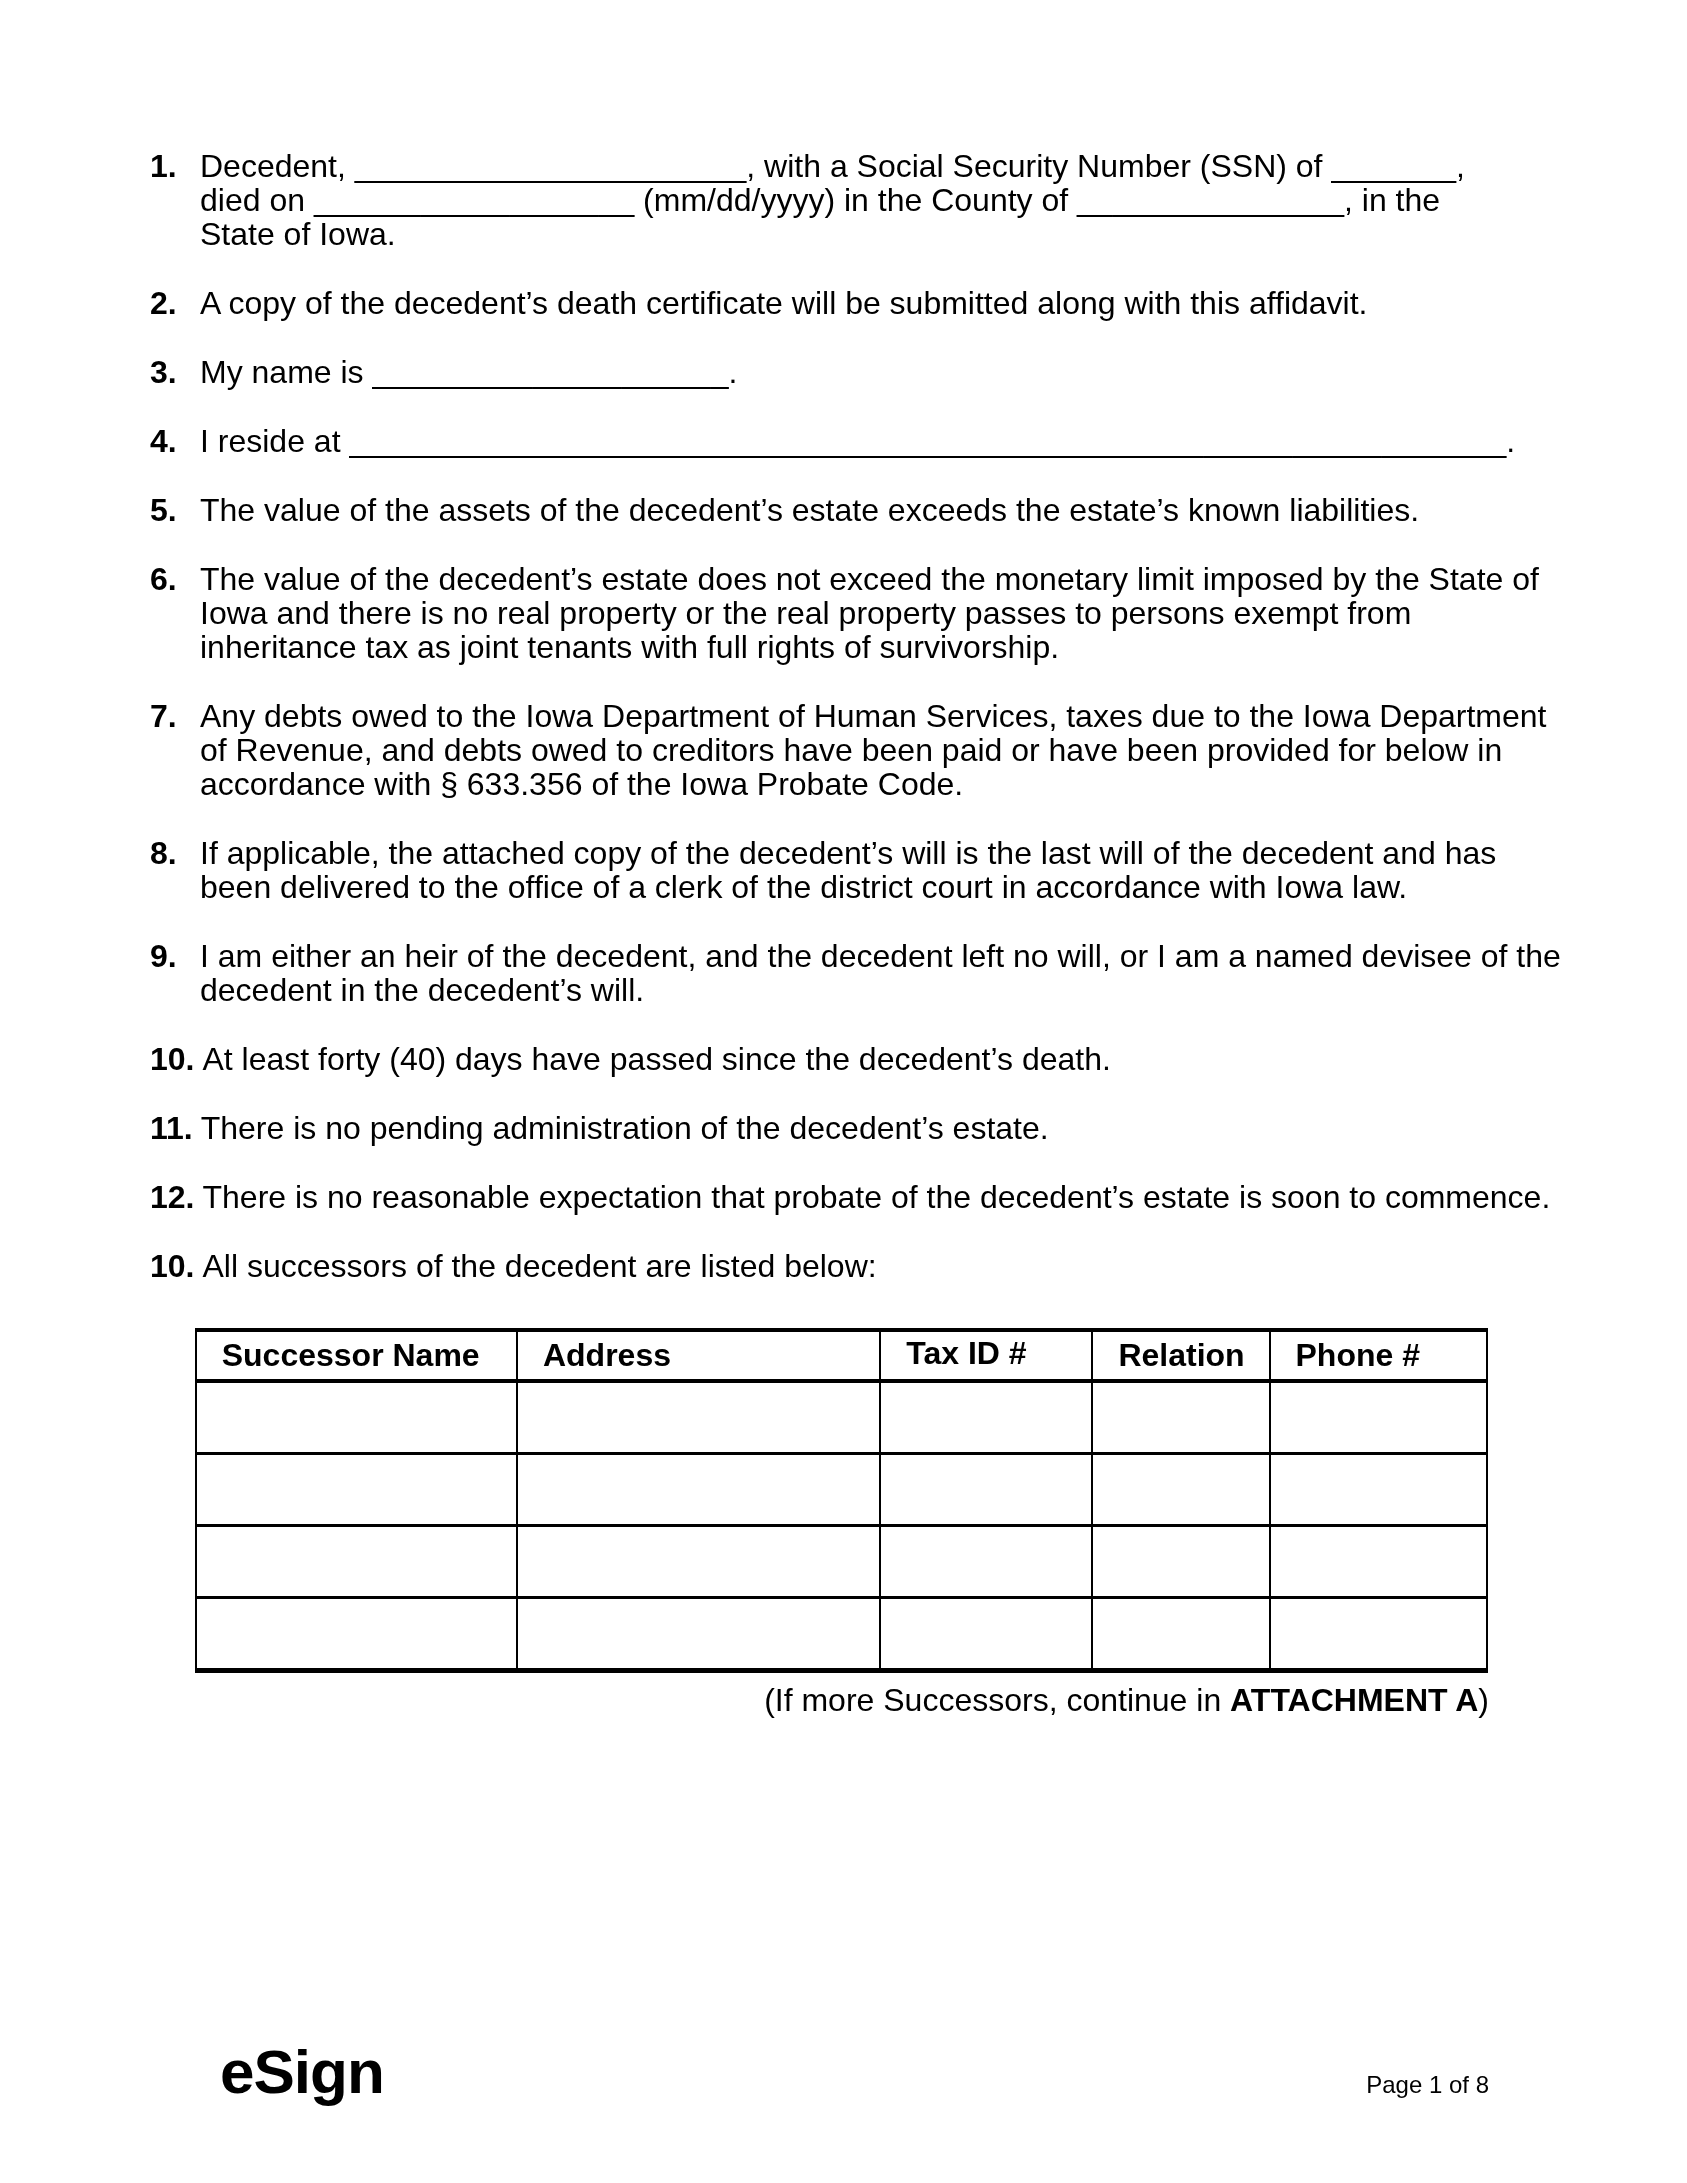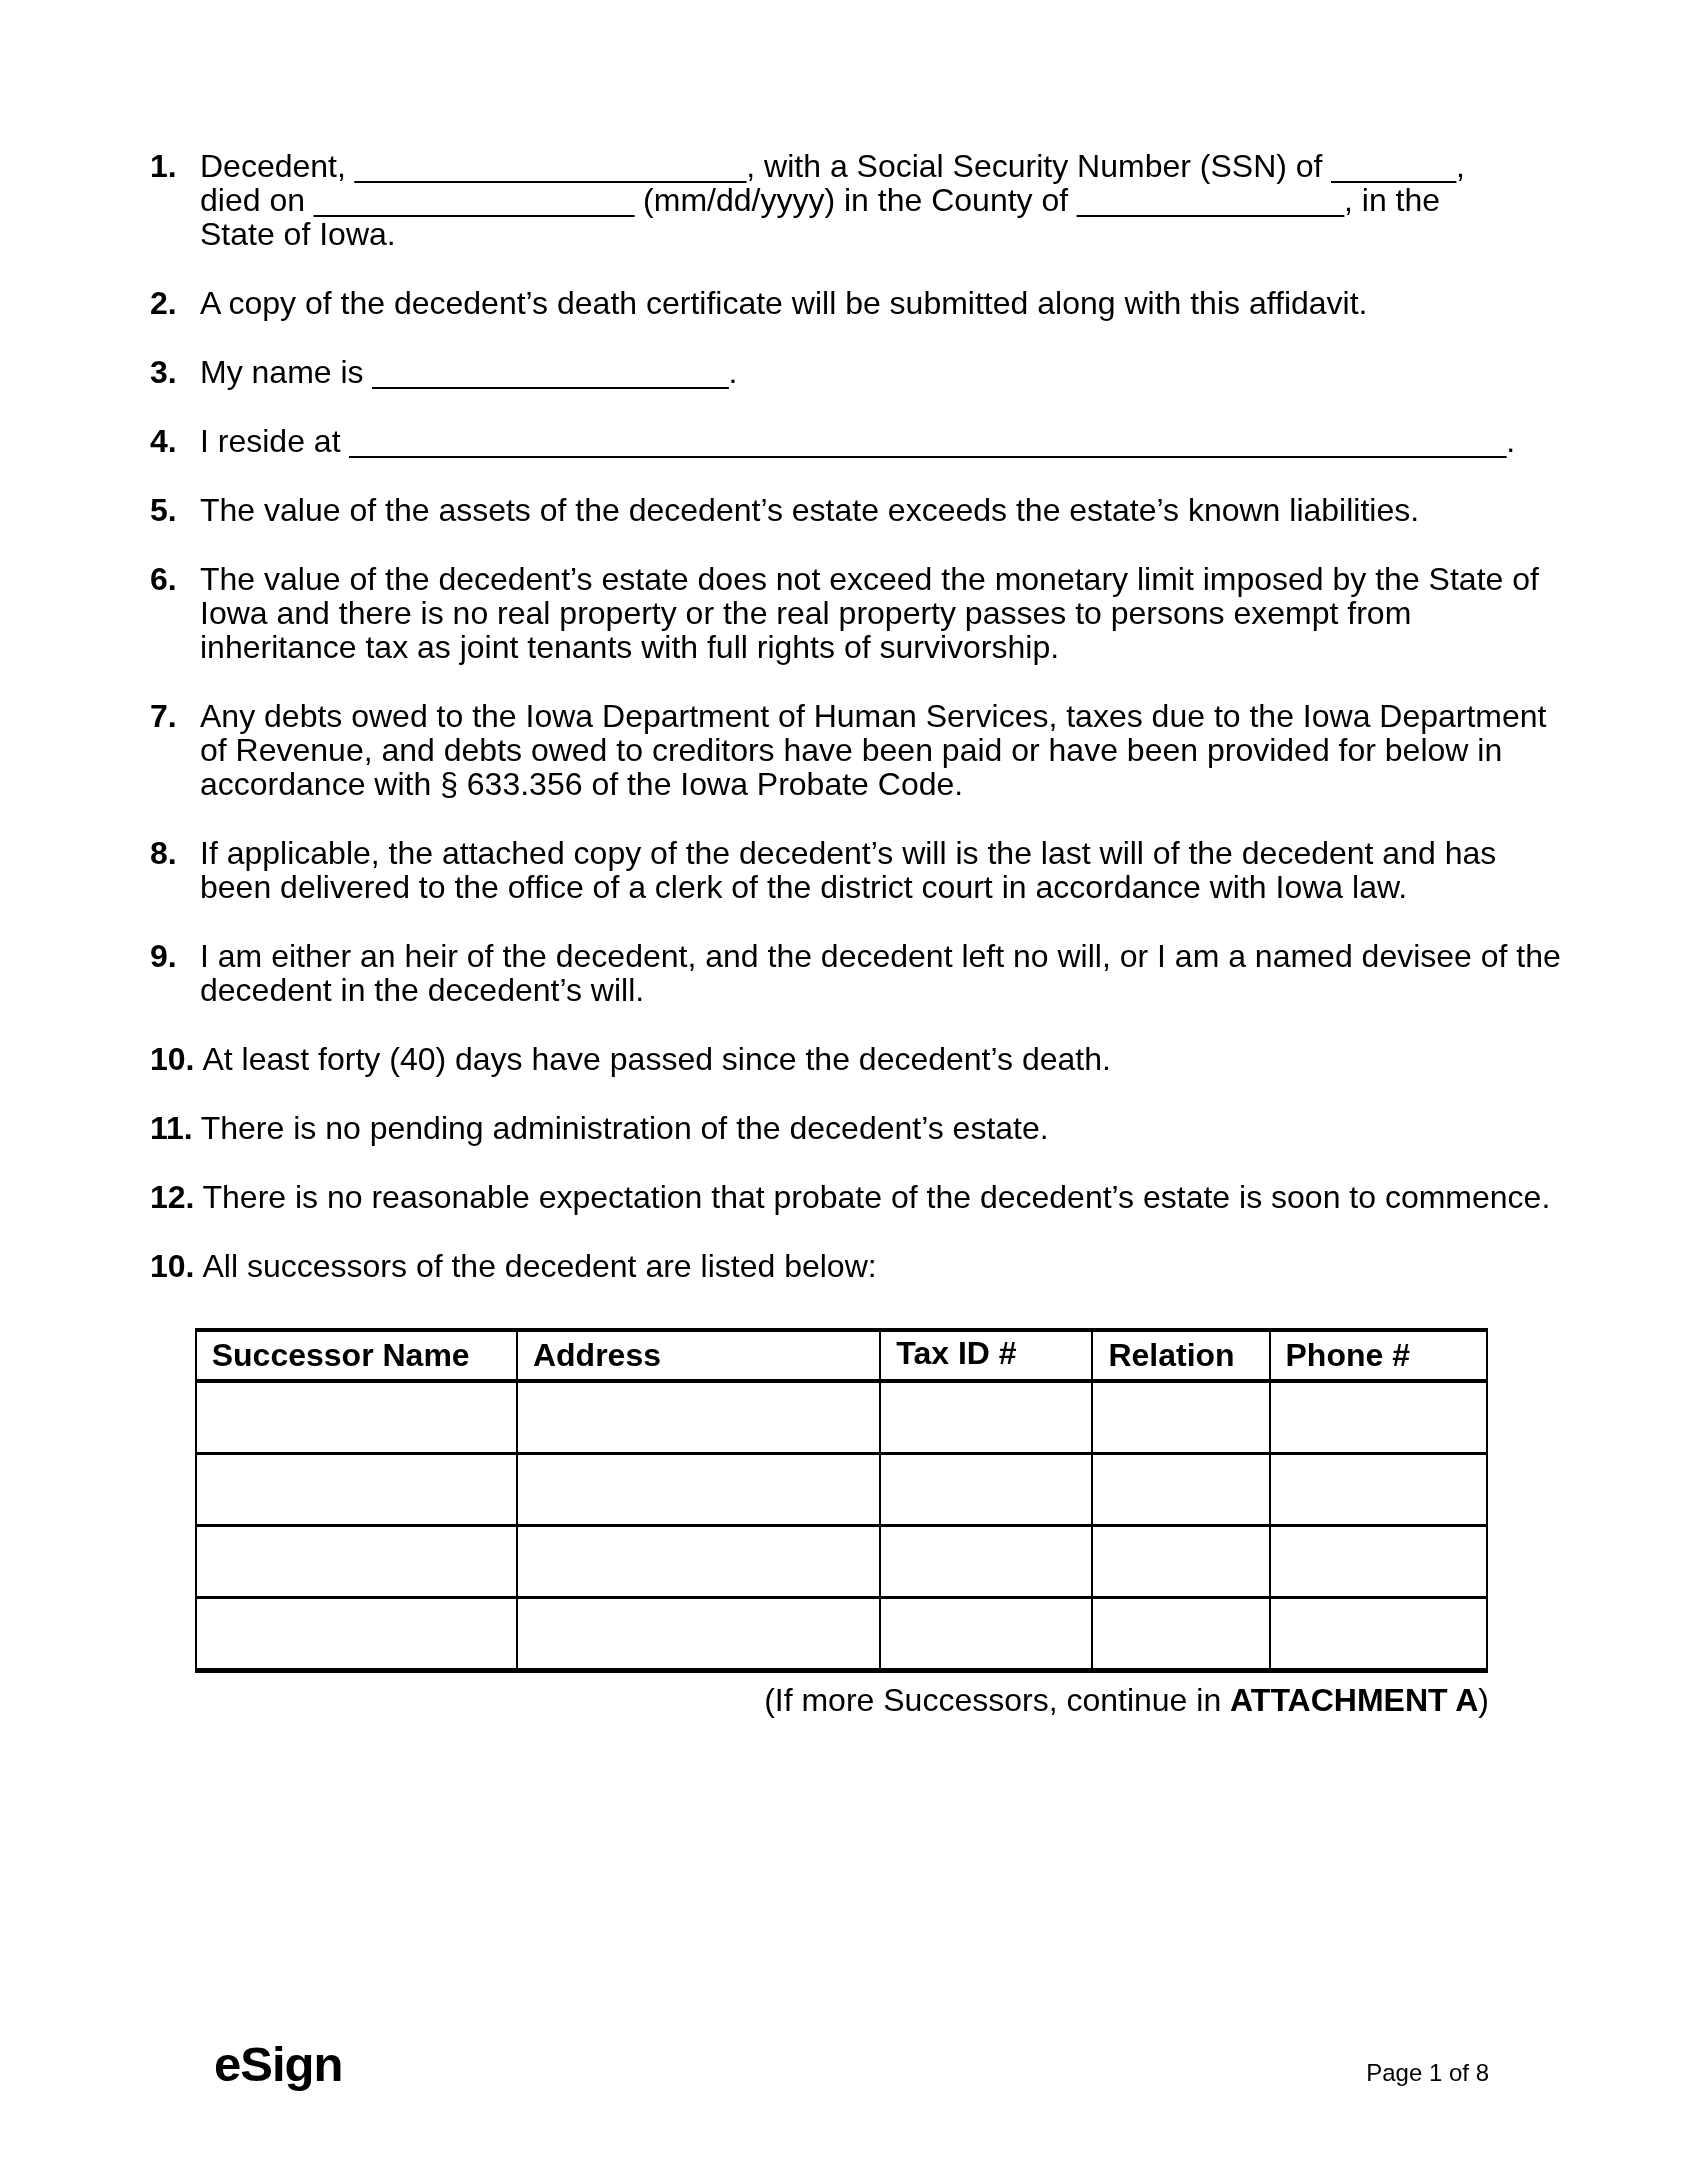--- a/index.html
+++ b/index.html
@@ -57,21 +57,21 @@
     border: 2.6px solid #000;
     padding: 0;
   }
   table.successors thead th {
     border-top: 4.6px solid #000;
     border-bottom: 4px solid #000;
     font-weight: 700;
     font-size: 32px;
     text-align: left;
     vertical-align: middle;
-    padding-left: 15px;
+    padding-left: 25px;
     height: 44px;
   }
   table.successors thead th.top-aligned {
     vertical-align: top;
     padding-top: 2.6px;
   }
   table.successors tbody td {
     border-bottom: 3.3px solid #000;
     height: 69px;
   }
@@ -89,23 +89,23 @@
     position: absolute;
     left: 200px;
     right: 198px;
     top: 2036px;
     display: flex;
     justify-content: space-between;
     align-items: baseline;
   }
   .logo {
     font-weight: 700;
-    font-size: 49px;
+    font-size: 62px;
     letter-spacing: -1px;
-    margin-left: 14px;
+    margin-left: 20px;
   }
   .page-number {
     font-size: 24px;
   }
 </style>
 </head>
 <body>
 
 <div class="page">
   <div class="content">

